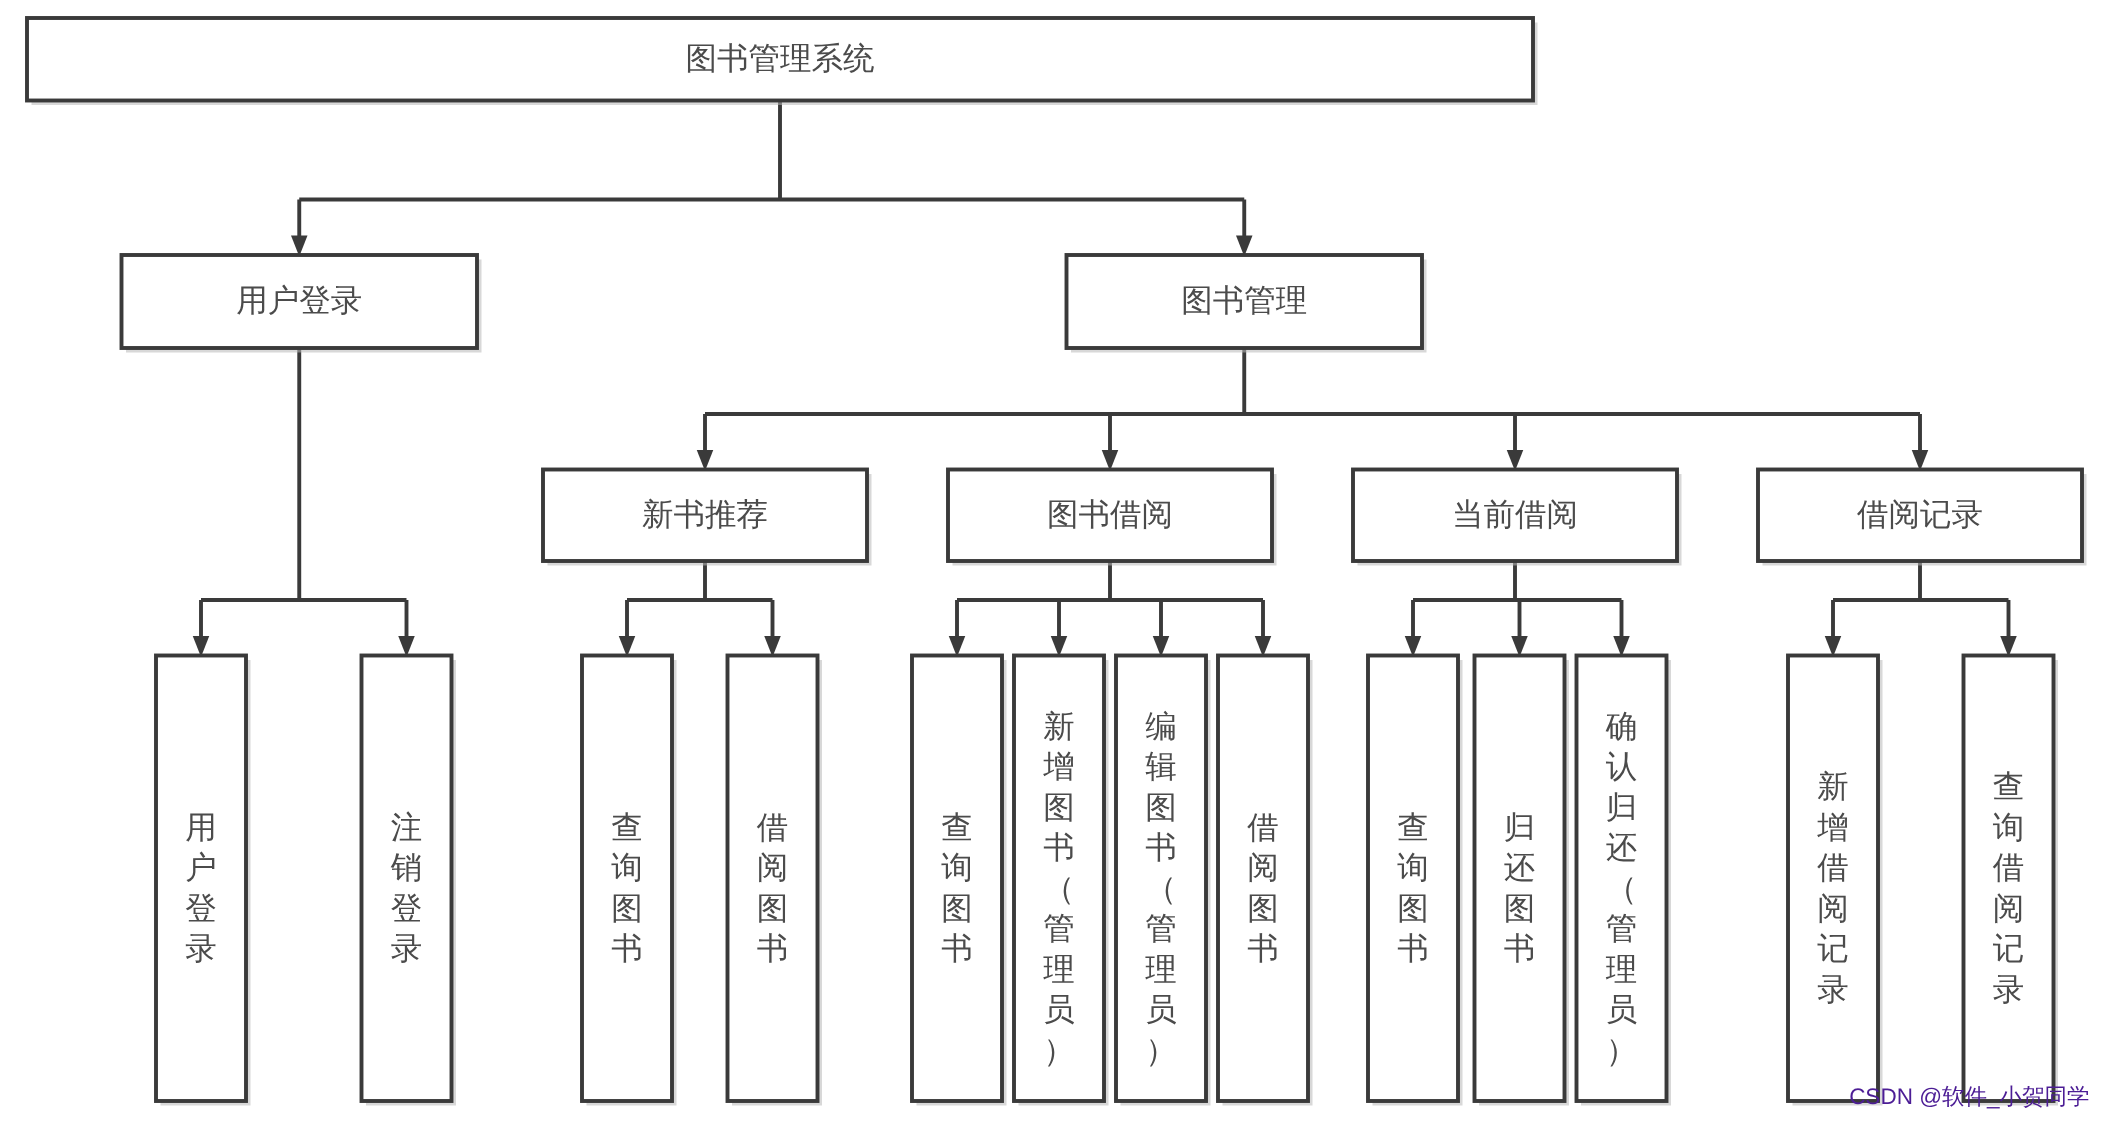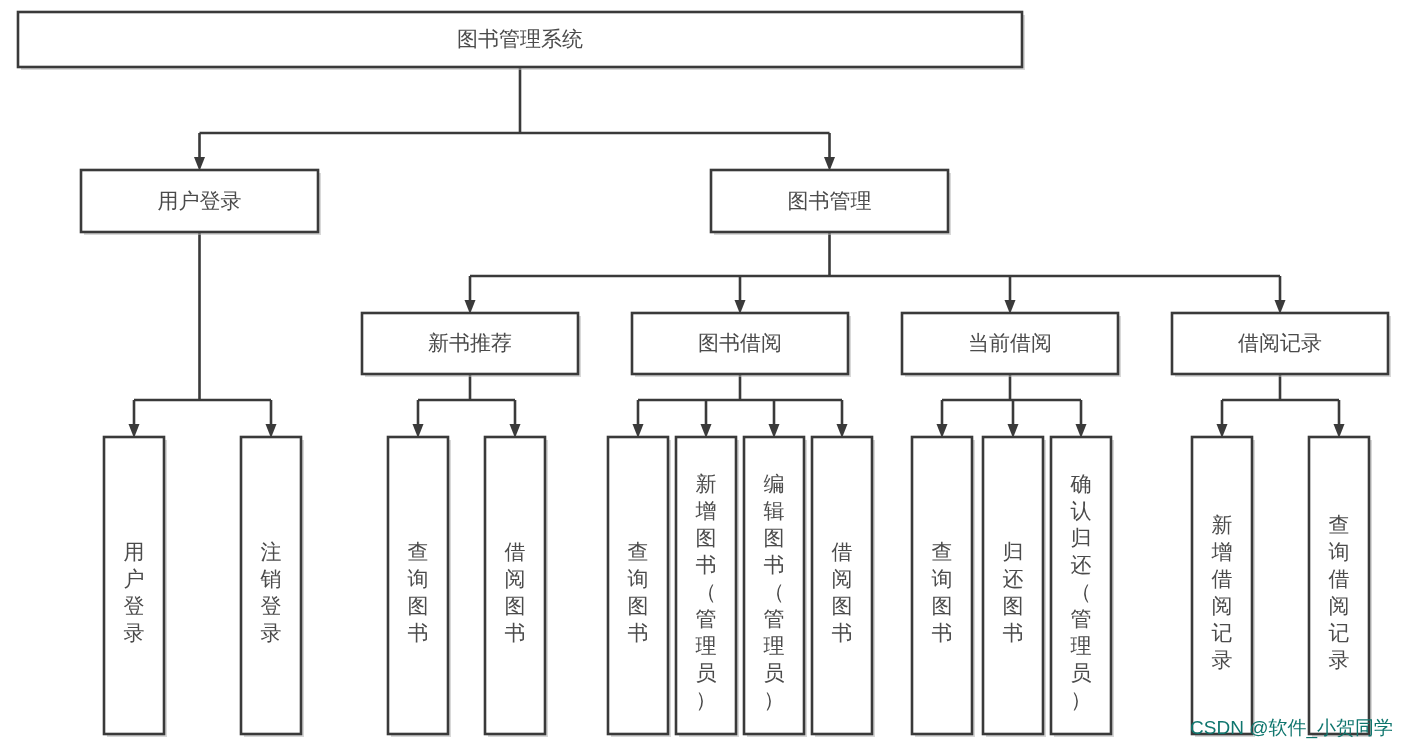--- a/index.html
+++ b/index.html
@@ -47,22 +47,22 @@
     fill: #4b4b4b;
     font-family: "Liberation Sans", "DejaVu Sans", sans-serif;
     font-size: 21px;
     text-anchor: middle;
     dominant-baseline: middle;
   }
   .watermark {
     position: absolute;
     right: 12px;
     bottom: 6px;
-    color: #0f766e;
-    font-size: 19px;
+    color: #4c1d95;
+    font-size: 15px;
     font-family: "Liberation Sans", "DejaVu Sans", sans-serif;
     white-space: nowrap;
     pointer-events: none;
     padding-left: 33px;
   }
 </style>
 </head>
 <body>
 
 <div id="diagram-root">

